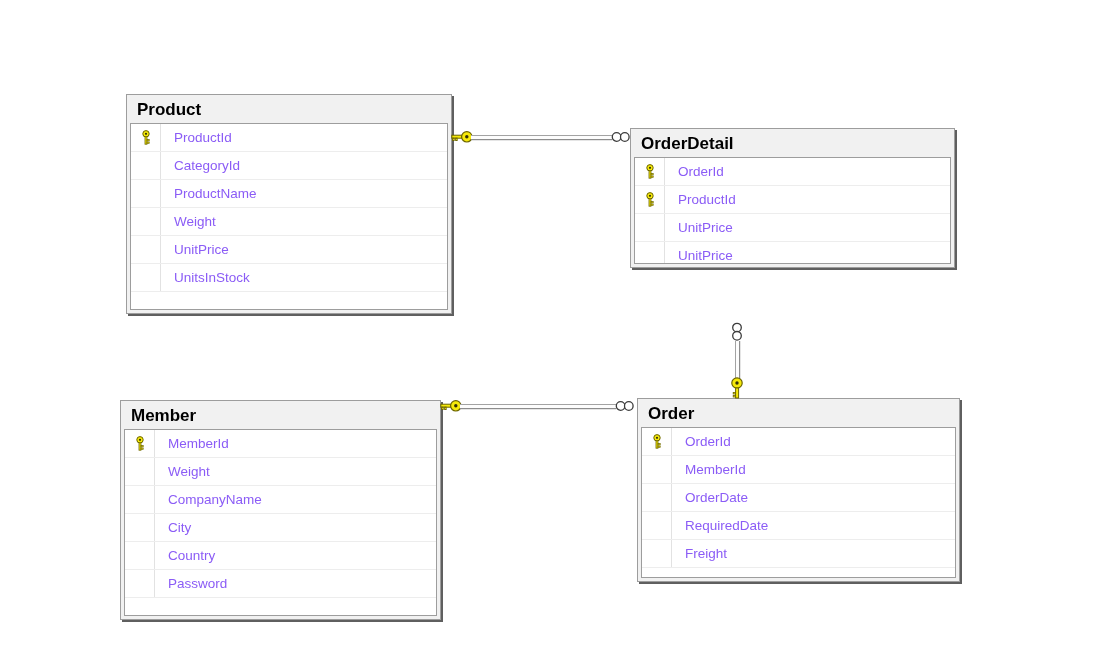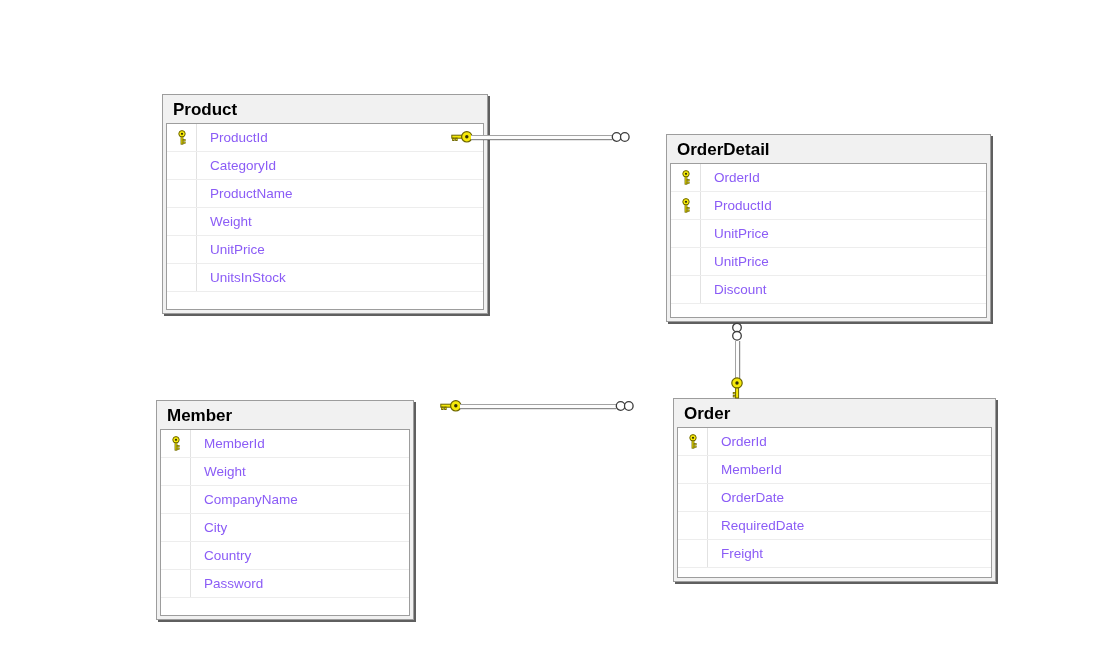--- a/index.html
+++ b/index.html
@@ -8,21 +8,20 @@
     font-family:"Liberation Sans","DejaVu Sans",sans-serif;
   }
   
   .table{
     position:absolute;box-sizing:border-box;
     background:#f1f1f1;
     border:1px solid #9d9d9d;
     box-shadow:2px 2px 0 0 #5f5f5f;
     display:flex;flex-direction:column;
     padding:0 3px 3px 3px;
-    margin-left:36px;
   }
   .table-title{
     font-size:17px;font-weight:bold;color:#000;
     padding:4px 4px 3px 7px;line-height:21px;
     white-space:nowrap;overflow:hidden;
   }
   .grid{
     flex:1;background:#ffffff;border:1px solid #9d9d9d;
     box-sizing:border-box;overflow:hidden;
   }
@@ -35,22 +34,22 @@
     display:flex;align-items:center;justify-content:center;
   }
   .key-glyph{visibility:hidden;}
   .pk .key-glyph{visibility:visible;}
   .namecell{
     display:flex;align-items:center;padding-left:13px;
     font-size:13.5px;color:#8b5cf6;white-space:nowrap;
   }
   
   .t-product    {left:126px;top:94px; width:326px;height:220px;}
-  .t-orderdetail{left:630px;top:134px;width:325px;height:188px;}
-  .t-member     {left:120px;top:400px;width:258px;height:220px;}
+  .t-orderdetail{left:630px;top:128px;width:325px;height:140px;}
+  .t-member     {left:120px;top:400px;width:321px;height:220px;}
   .t-order      {left:637px;top:398px;width:323px;height:184px;}
   
   .conn{position:absolute;}
   .tube-h{
     position:absolute;height:5px;box-sizing:border-box;background:#fdfdfd;
     border-top:1px solid #a3a3a3;border-bottom:1px solid #8d8d8d;
     box-shadow:0 1px 0 rgba(0,0,0,0.10);
   }
   .tube-v{
     position:absolute;width:5px;box-sizing:border-box;background:#fdfdfd;

